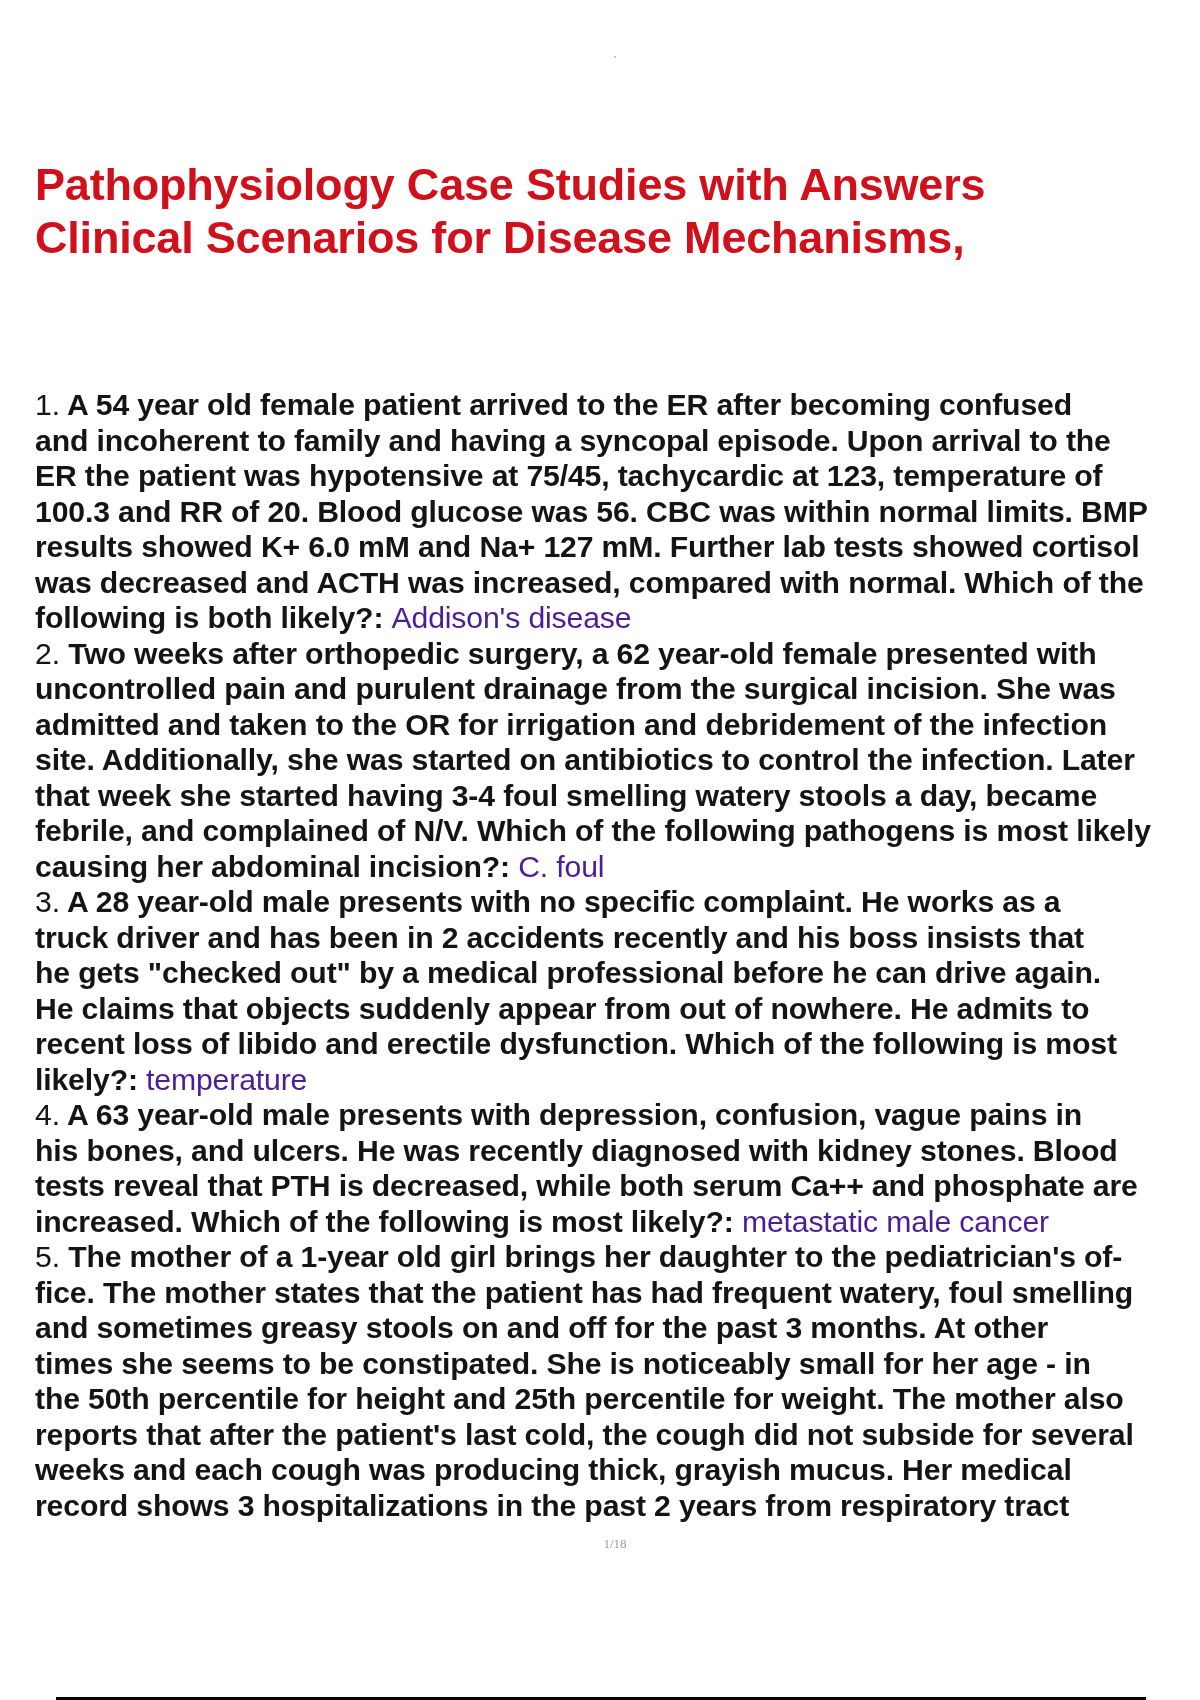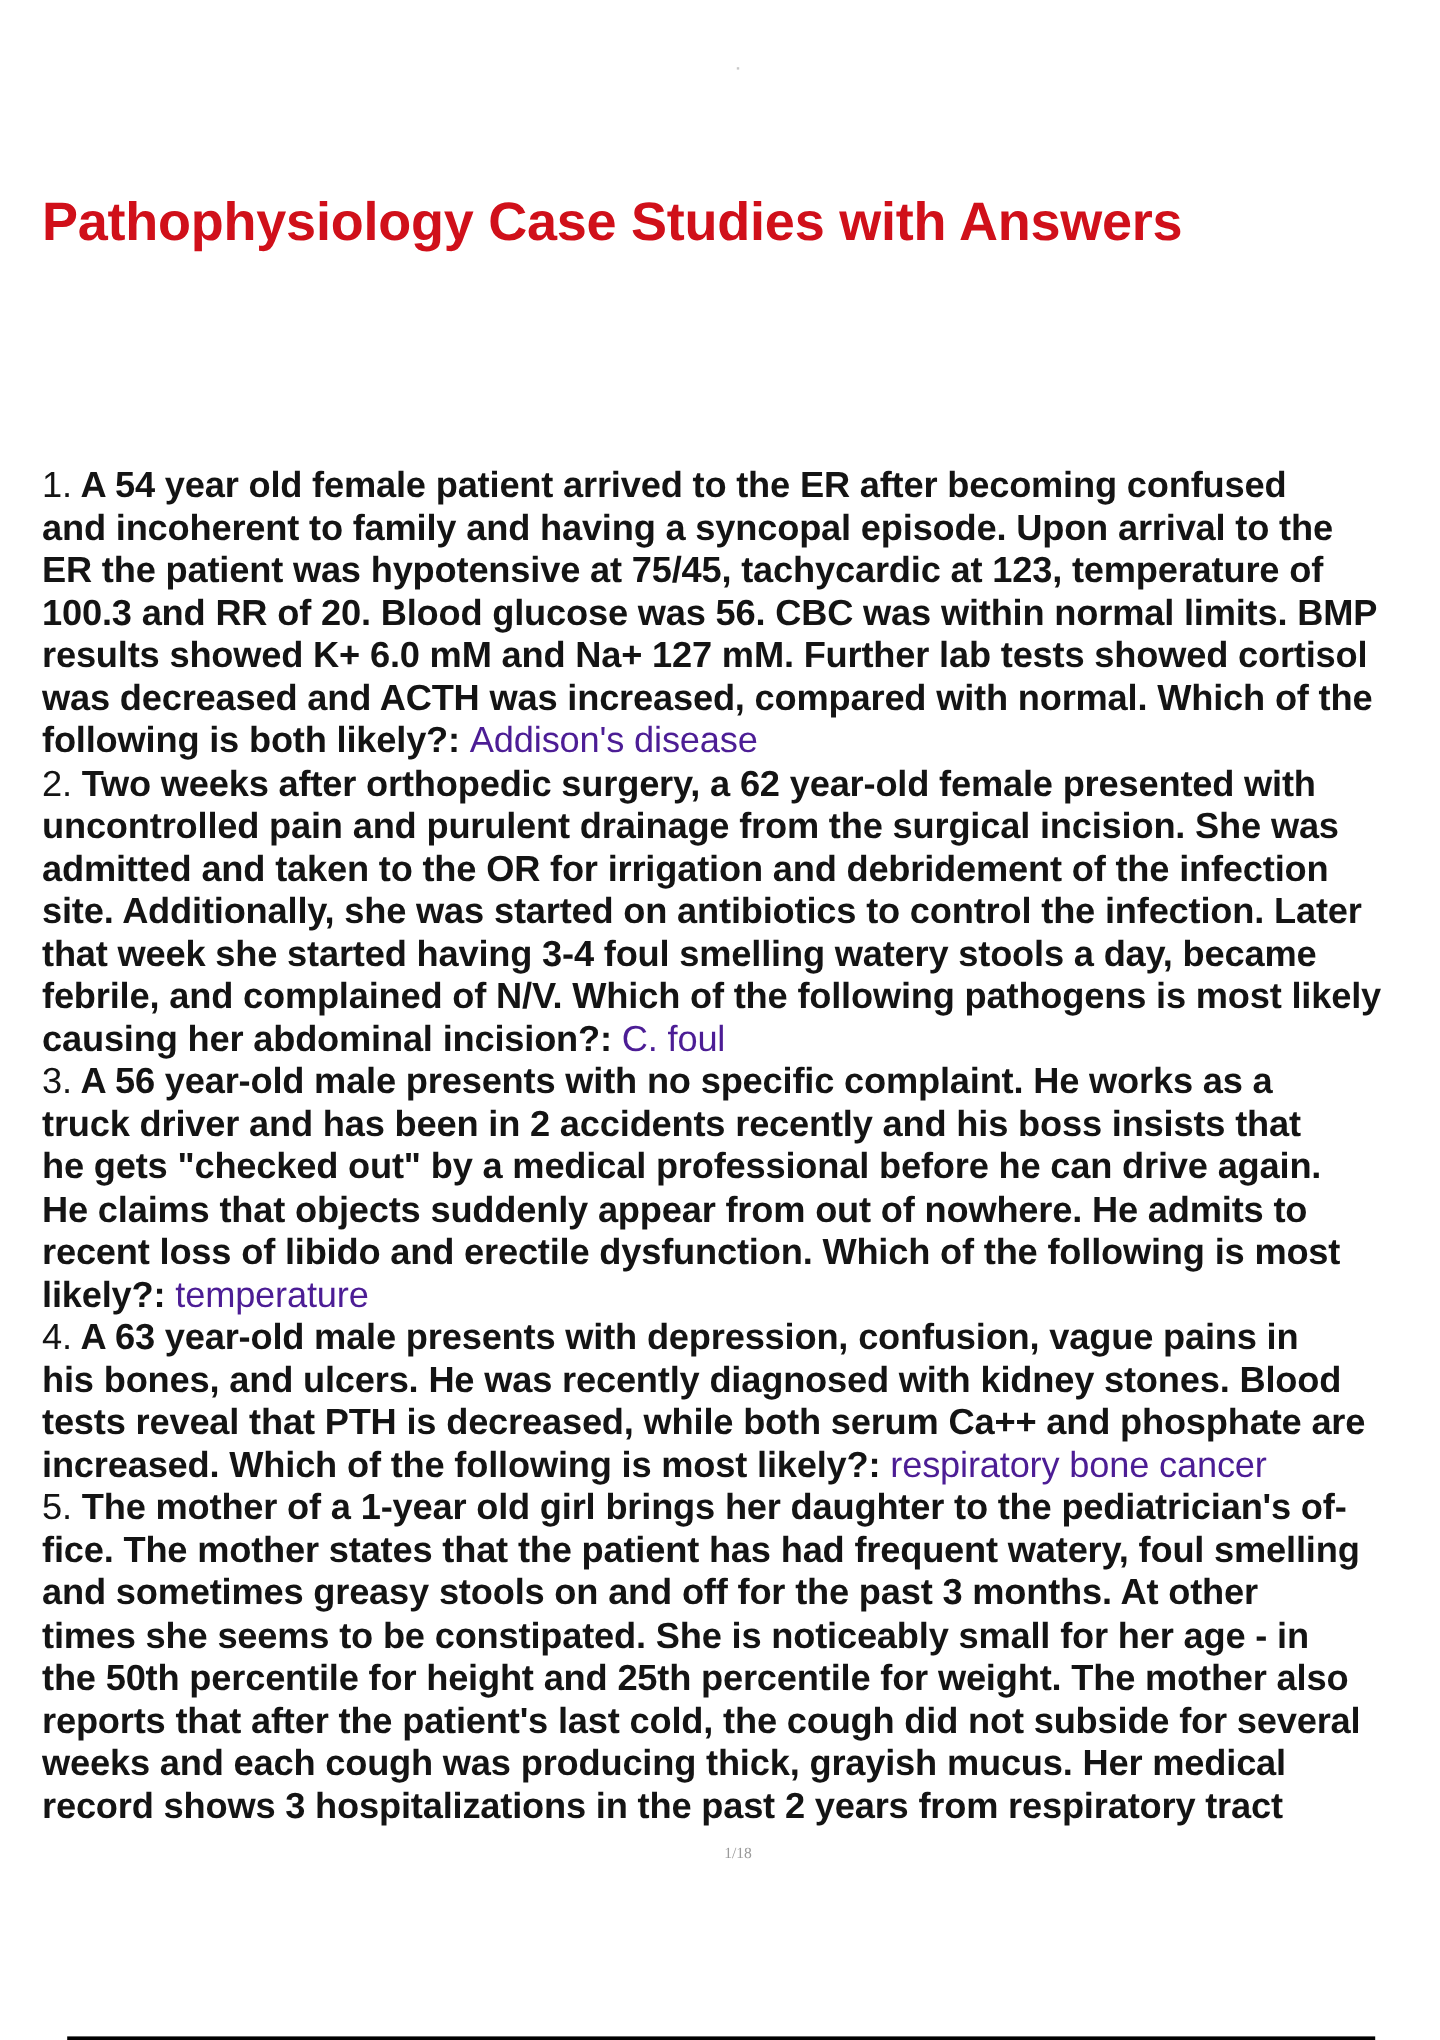--- a/index.html
+++ b/index.html
@@ -89,20 +89,21 @@
     }
   </style>
 </head>
 <body>
 
 <div class="page">
   <div class="top-dot"></div>
 
   <h1 class="doc-title">
     <span>Pathophysiology Case Studies with Answers</span>
+    <span>Clinical Scenarios for Disease Mechanisms,</span>
   </h1>
 
   <div class="content">
 
     <div>
       <span class="q-line"><span class="q-num">1.</span> <span>A 54 year old female patient arrived to the ER after becoming confused</span></span>
       <span class="q-line">and incoherent to family and having a syncopal episode. Upon arrival to the</span>
       <span class="q-line">ER the patient was hypotensive at 75/45, tachycardic at 123, temperature of</span>
       <span class="q-line">100.3 and RR of 20. Blood glucose was 56. CBC was within normal limits. BMP</span>
       <span class="q-line">results showed K+ 6.0 mM and Na+ 127 mM. Further lab tests showed cortisol</span>
@@ -114,33 +115,33 @@
       <span class="q-line"><span class="q-num">2.</span> <span>Two weeks after orthopedic surgery, a 62 year-old female presented with</span></span>
       <span class="q-line">uncontrolled pain and purulent drainage from the surgical incision. She was</span>
       <span class="q-line">admitted and taken to the OR for irrigation and debridement of the infection</span>
       <span class="q-line">site. Additionally, she was started on antibiotics to control the infection. Later</span>
       <span class="q-line">that week she started having 3-4 foul smelling watery stools a day, became</span>
       <span class="q-line">febrile, and complained of N/V. Which of the following pathogens is most likely</span>
       <span class="q-line"><span>causing her abdominal incision?:</span> <span class="answer">C. foul</span></span>
     </div>
 
     <div>
-      <span class="q-line"><span class="q-num">3.</span> <span>A 56 year-old male presents with no specific complaint. He works as a</span></span>
+      <span class="q-line"><span class="q-num">3.</span> <span>A 28 year-old male presents with no specific complaint. He works as a</span></span>
       <span class="q-line">truck driver and has been in 2 accidents recently and his boss insists that</span>
       <span class="q-line">he gets "checked out" by a medical professional before he can drive again.</span>
       <span class="q-line">He claims that objects suddenly appear from out of nowhere. He admits to</span>
       <span class="q-line">recent loss of libido and erectile dysfunction. Which of the following is most</span>
       <span class="q-line"><span>likely?:</span> <span class="answer">temperature</span></span>
     </div>
 
     <div>
       <span class="q-line"><span class="q-num">4.</span> <span>A 63 year-old male presents with depression, confusion, vague pains in</span></span>
       <span class="q-line">his bones, and ulcers. He was recently diagnosed with kidney stones. Blood</span>
       <span class="q-line">tests reveal that PTH is decreased, while both serum Ca++ and phosphate are</span>
-      <span class="q-line"><span>increased. Which of the following is most likely?:</span> <span class="answer">respiratory bone cancer</span></span>
+      <span class="q-line"><span>increased. Which of the following is most likely?:</span> <span class="answer">metastatic male cancer</span></span>
     </div>
 
     <div>
       <span class="q-line"><span class="q-num">5.</span> <span>The mother of a 1-year old girl brings her daughter to the pediatrician's of-</span></span>
       <span class="q-line">fice. The mother states that the patient has had frequent watery, foul smelling</span>
       <span class="q-line">and sometimes greasy stools on and off for the past 3 months. At other</span>
       <span class="q-line">times she seems to be constipated. She is noticeably small for her age - in</span>
       <span class="q-line">the 50th percentile for height and 25th percentile for weight. The mother also</span>
       <span class="q-line">reports that after the patient's last cold, the cough did not subside for several</span>
       <span class="q-line">weeks and each cough was producing thick, grayish mucus. Her medical</span>

